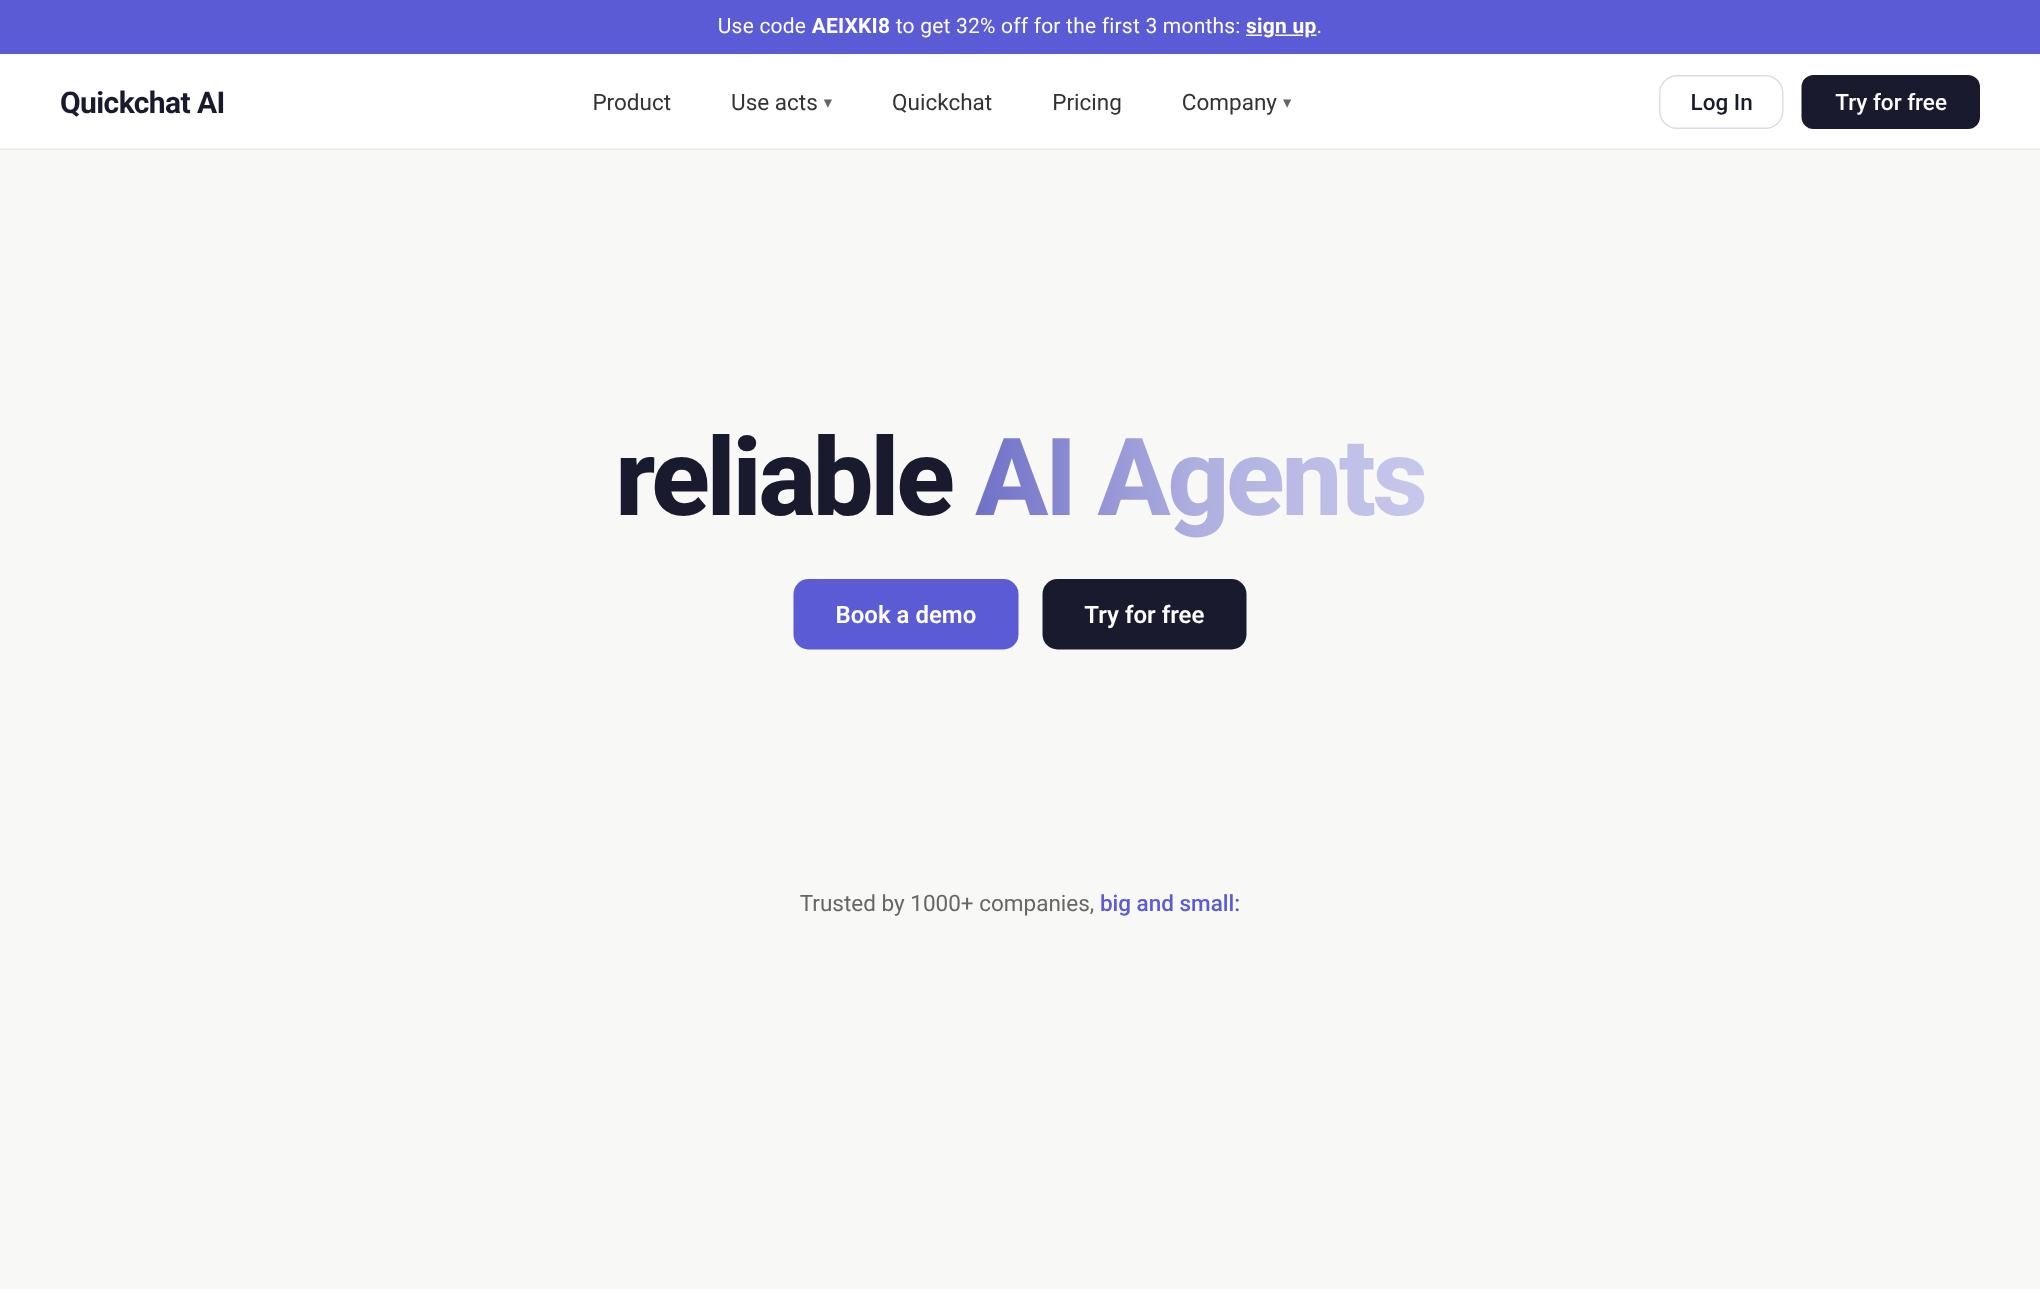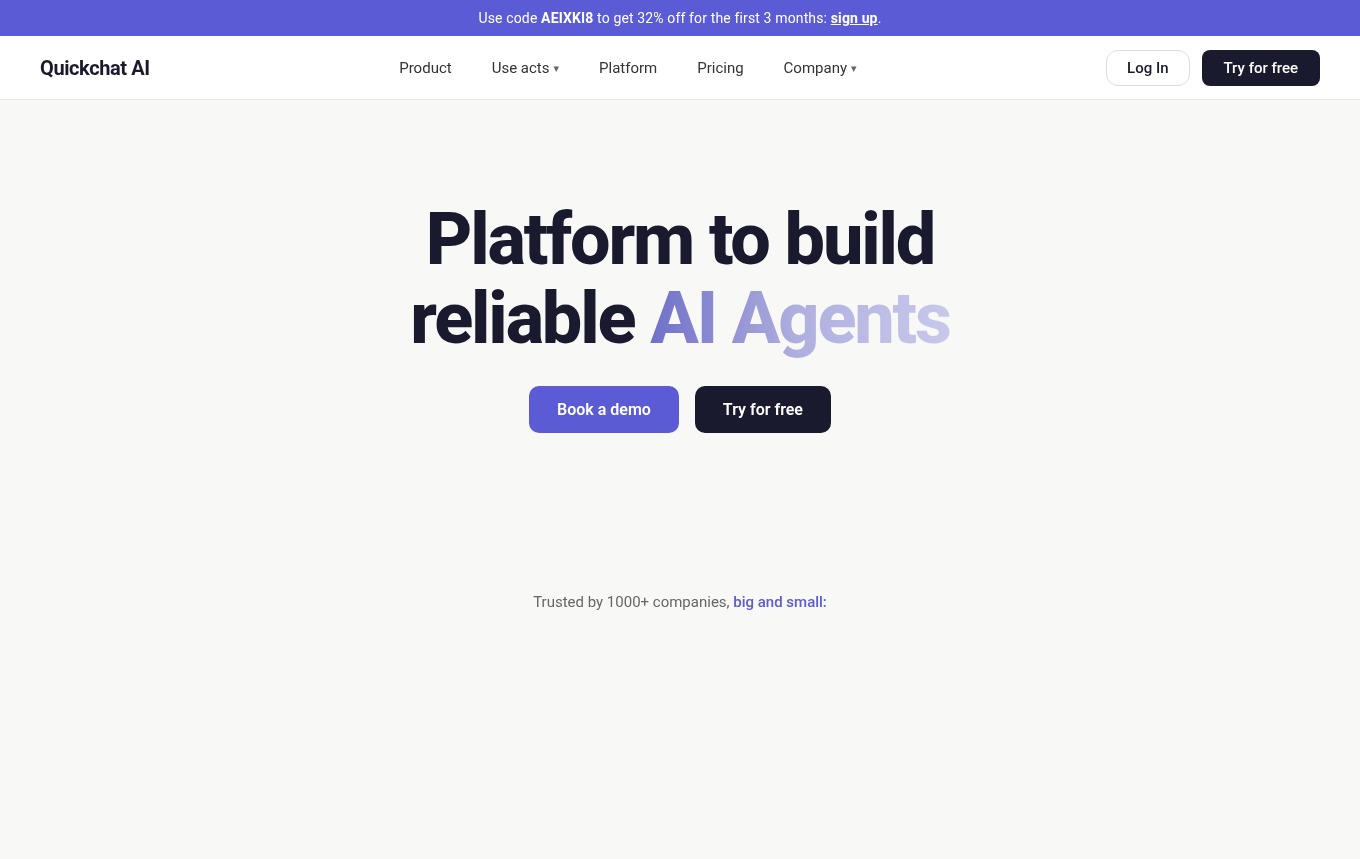--- a/index.html
+++ b/index.html
@@ -212,21 +212,21 @@
       </button>
     </li>
     <li>
       <button class="nav-item">
         <span>Use acts</span>
         <span class="chevron">▾</span>
       </button>
     </li>
     <li>
       <button class="nav-item">
-        <span>Platform</span>
+        <span>Quickchat</span>
       </button>
     </li>
     <li>
       <button class="nav-item">
         <span>Pricing</span>
       </button>
     </li>
     <li>
       <button class="nav-item">
         <span>Company</span>
@@ -236,21 +236,21 @@
   </ul>
 
   <div id="nav-actions">
     <button class="btn-login">Log In</button>
     <button class="btn-try">Try for free</button>
   </div>
 </nav>
 
 <section id="hero">
   <h1 id="hero-title">
-    <span>Platform to build</span><br>
+    <br>
     <span>reliable </span><span class="ai-agents">AI Agents</span>
   </h1>
 
 
   <div id="hero-buttons">
     <button class="btn-demo">Book a demo</button>
     <button class="btn-hero-try">Try for free</button>
   </div>
 </section>
 

